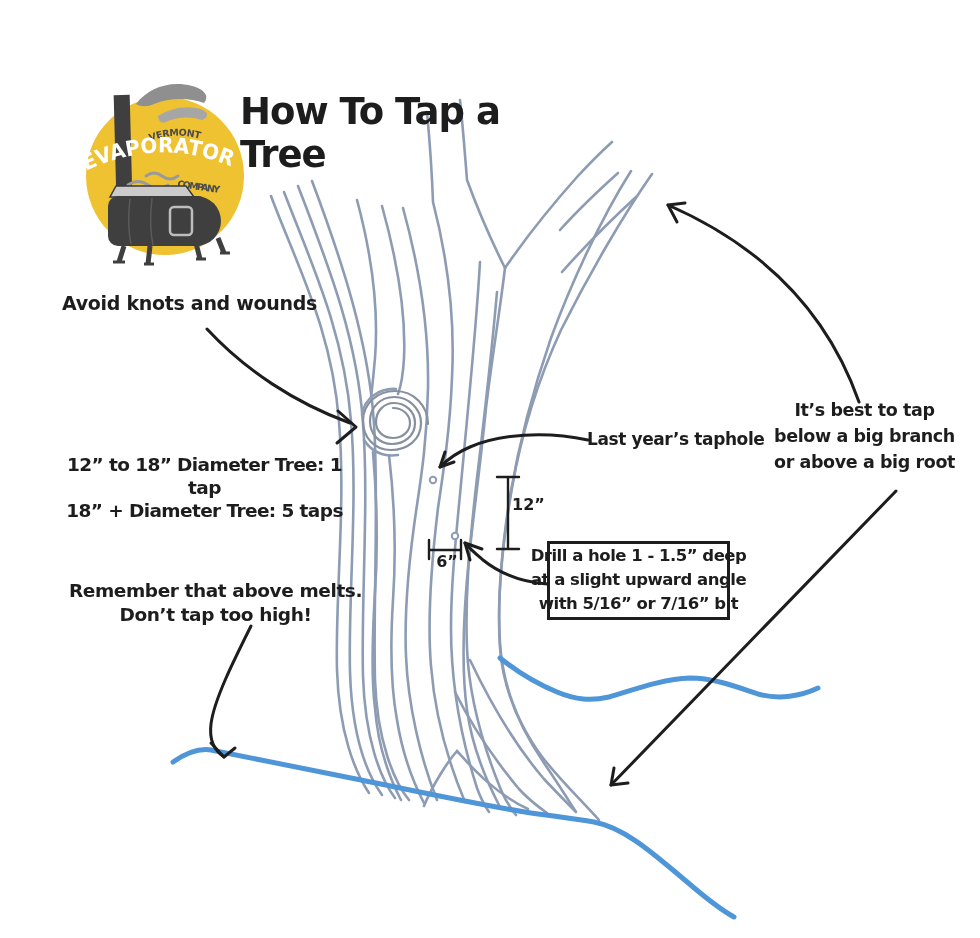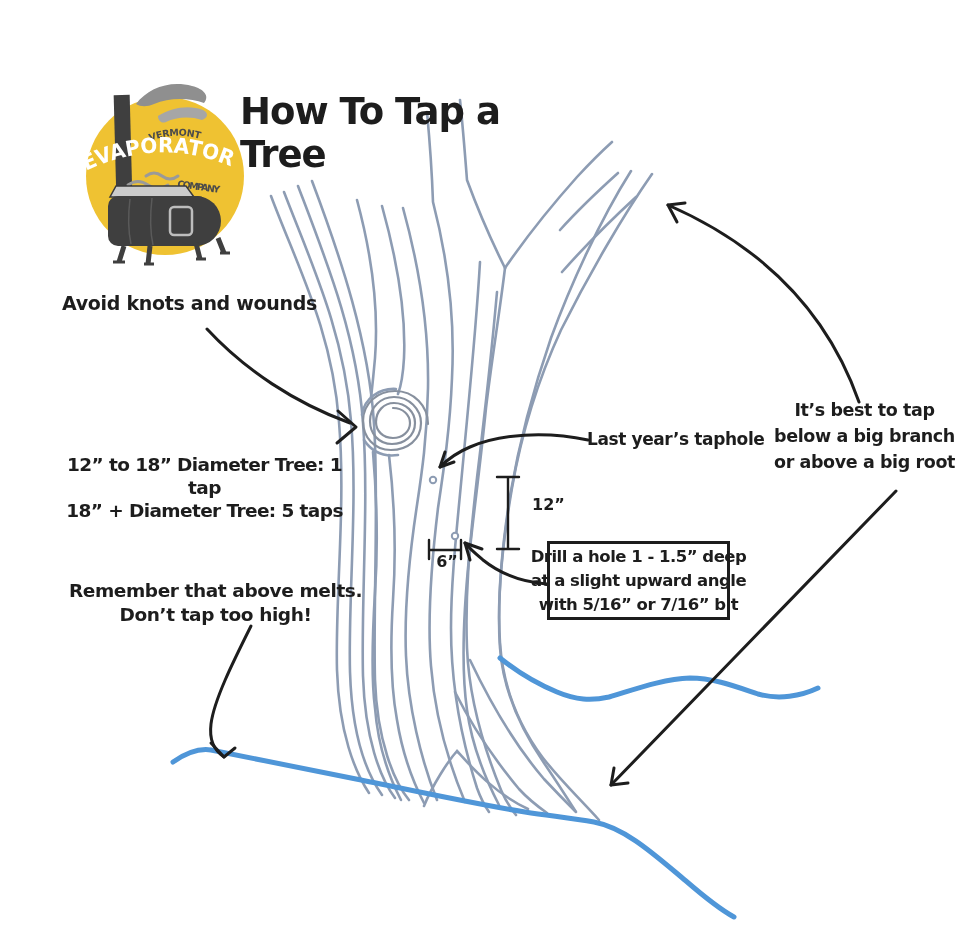--- a/index.html
+++ b/index.html
@@ -12,24 +12,24 @@
   .center{text-align:center;}
   .title{left:240px;top:90px;width:345px;font-size:37px;letter-spacing:-1px;text-align:left;}
   .ann-avoid{left:62px;top:292px;width:255px;font-size:19px;letter-spacing:-0.3px;text-align:right;}
   .ann-diam{left:52px;top:453px;width:305px;font-size:18.5px;line-height:23px;letter-spacing:-0.6px;}
   .ann-snow{left:63px;top:579px;width:305px;font-size:18.5px;line-height:24px;letter-spacing:-0.4px;}
   .ann-last{left:587px;top:429px;font-size:17px;white-space:nowrap;letter-spacing:-0.4px;text-align:right;}
   .ann-best{left:742px;top:397px;width:245px;font-size:17.5px;line-height:26px;letter-spacing:-0.4px;}
   .drill-box{
     left:547px;top:541px;width:183px;height:79px;box-sizing:border-box;
     border:3px solid var(--ink,#1d1d1d);background:#fff;
-    display:flex;flex-direction:column;justify-content:center;align-items:center;
+    display:flex;flex-direction:column;align-items:center;
     font-size:16.5px;line-height:24px;letter-spacing:-0.5px;white-space:nowrap;
   }
-  .dim-12{left:512px;top:495px;font-size:16px;padding-left:20px;}
+  .dim-12{left:512px;top:495px;font-size:16px;}
   .dim-6{left:431px;top:552px;width:32px;text-align:center;font-size:16px;}
   
   .tl{stroke:var(--tree-line,#8d9cb3);stroke-width:2.6;fill:none;stroke-linecap:round;}
   .knotl{stroke:var(--knot,#87909e);stroke-width:2.2;fill:none;stroke-linecap:round;}
   .snowl{stroke:var(--snow-blue,#4f96d8);stroke-width:5;fill:none;stroke-linecap:round;}
   .inkl{stroke:var(--ink,#1d1d1d);stroke-width:3;fill:none;stroke-linecap:round;}
   .meas{stroke:var(--ink,#1d1d1d);stroke-width:2.4;fill:none;stroke-linecap:round;}
   .hole{stroke:var(--tree-line,#8d9cb3);stroke-width:2;fill:#fff;}
 </style>
 </head>

